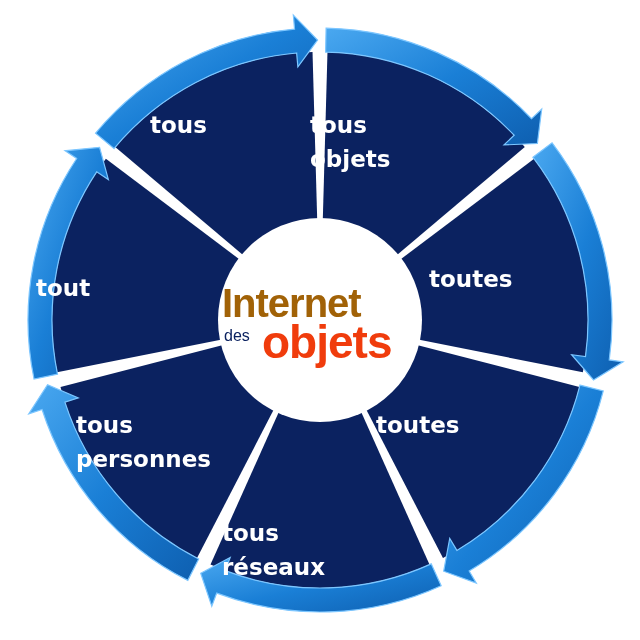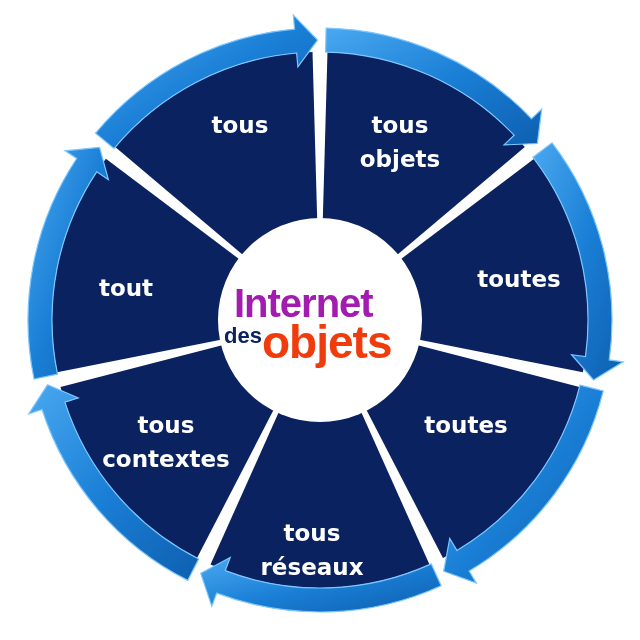--- a/index.html
+++ b/index.html
@@ -1,18 +1,18 @@
 <!DOCTYPE html>
 <html><head>
 <meta charset="utf-8">
 <style>
   html, body { margin:0; padding:0; background:#ffffff; }
   body { width:640px; height:640px; overflow:hidden; position:relative; }
   #stage { position:absolute; left:0; top:0; width:640px; height:640px; }
-  .seg-label { position:absolute; width:180px; margin-left:-90px; text-align:center;
+  .seg-label { position:absolute; width:180px; margin-left:-90px; 
     font-family:"DejaVu Sans", sans-serif; font-weight:bold; font-size:23px; line-height:34px;
     color:#ffffff; }
   .center-title { position:absolute; font-family:"Liberation Sans", sans-serif; font-weight:bold; }
 </style>
 </head>
 <body>
 
 <div id="stage">
   <svg width="640" height="640" viewBox="0 0 640 640">
     <defs>
@@ -36,41 +36,41 @@
         <path d="M532.9842629661848,157.32946262844325 L552.0574805452461,142.7619518190501 A292,292 0 0 1 609.2587023686115,359.91745362654143 L623.1272702903941,361.83130414288246 L593.513135488201,379.9213210419548 L571.6154465809154,354.72271651075863 L585.4840145026981,356.63656702709966 A268,268 0 0 0 532.9842629661848,157.32946262844325 Z" fill="url(#arrowGrad)" stroke="#7cc6ff" stroke-width="1.2"></path>
         <path d="M579.9744633028902,385.0943809431673 L603.2557585240445,390.92372849031665 A292,292 0 0 1 469.1411290805322,571.0396853419476 L476.29173115973583,583.0758346391642 L443.68427538962516,571.2015127767812 L449.73235200840816,538.3701372495022 L456.8829540876118,550.406286546719 A268,268 0 0 0 579.9744633028902,385.0943809431673 Z" fill="url(#arrowGrad)" stroke="#7cc6ff" stroke-width="1.2"></path>
         <path d="M431.19859025991445,563.8419027243015 L441.15667296975755,585.6784910279702 A292,292 0 0 1 216.71724367020616,593.123913718518 L211.76533069549,606.2188958831043 L200.71863322323583,573.3218418136642 L230.15815031586425,557.5803907003547 L225.2062373411481,570.6753728649411 A268,268 0 0 0 431.19859025991445,563.8419027243015 Z" fill="url(#arrowGrad)" stroke="#7cc6ff" stroke-width="1.2"></path>
         <path d="M198.68791071335892,558.9714982856951 L187.82414152351043,580.3719309679963 A292,292 0 0 1 42.067380360493814,409.54026435253354 L28.741843802435312,413.8332907256002 L47.57429313620759,384.68565714100043 L78.23669387522406,397.8877641970668 L64.91115731716556,402.18079057013347 A268,268 0 0 0 198.68791071335892,558.9714982856951 Z" fill="url(#arrowGrad)" stroke="#7cc6ff" stroke-width="1.2"></path>
         <path d="M57.52770871529185,374.1506815077642 L34.022727406213505,378.99999626965354 A292,292 0 0 1 76.70644843156481,158.53096964056178 L65.04168910979052,150.78930380141063 L99.57206678930143,147.3398532942248 L108.3679380192379,179.54406263254347 L96.70317869746358,171.80239679339232 A268,268 0 0 0 57.52770871529185,374.1506815077642 Z" fill="url(#arrowGrad)" stroke="#7cc6ff" stroke-width="1.2"></path>
         <path d="M114.01449551362006,148.55329708188745 L95.56803242528753,133.19986099966843 A292,292 0 0 1 294.5505231176838,29.111148157210323 L293.33034271921656,15.164422383925853 L317.5565700604554,40.01066154203204 L297.8624413420948,66.96654668469662 L296.6422609436276,53.01982091141218 A268,268 0 0 0 114.01449551362006,148.55329708188745 Z" fill="url(#arrowGrad)" stroke="#7cc6ff" stroke-width="1.2"></path>
       </g>
     <circle cx="320" cy="320" r="102" fill="#ffffff"></circle>
   </svg>
 
-  <div class="center-title" style="left:222px; top:283px; font-size:40px; color:#a21caf; letter-spacing:-1px; line-height:40px;margin-left:12px;">Internet</div>
-  <div class="center-title" style="left:224px; top:324px; font-size:22px; font-weight:bold; color:#0b2260; line-height:24px;">des</div>
+  <div class="center-title" style="left:222px; top:283px; font-size:40px; color:#a16207; letter-spacing:-1px; line-height:40px;">Internet</div>
+  <div class="center-title" style="left:224px; top:324px; font-size:16px; font-weight:normal; color:#0b2260; line-height:24px;">des</div>
   <div class="center-title" style="left:262px; top:318px; font-size:46px; color:#f03c0c; letter-spacing:-1px; line-height:48px;">objets</div>
 
   <div class="seg-label" style="left:400px; top:108px;">
     <div>tous</div>
     <div>objets</div>
   </div>
   <div class="seg-label" style="left:519px; top:262px;">
     <div>toutes</div>
   </div>
   <div class="seg-label" style="left:466px; top:408px;">
     <div>toutes</div>
   </div>
   <div class="seg-label" style="left:312px; top:516px;">
     <div>tous</div>
     <div>réseaux</div>
   </div>
   <div class="seg-label" style="left:166px; top:408px;">
     <div>tous</div>
-    <div>contextes</div>
+    <div>personnes</div>
   </div>
   <div class="seg-label" style="left:126px; top:271px;">
     <div>tout</div>
   </div>
   <div class="seg-label" style="left:240px; top:108px;">
     <div>tous</div>
   </div>
 </div>
 
 </body></html>

